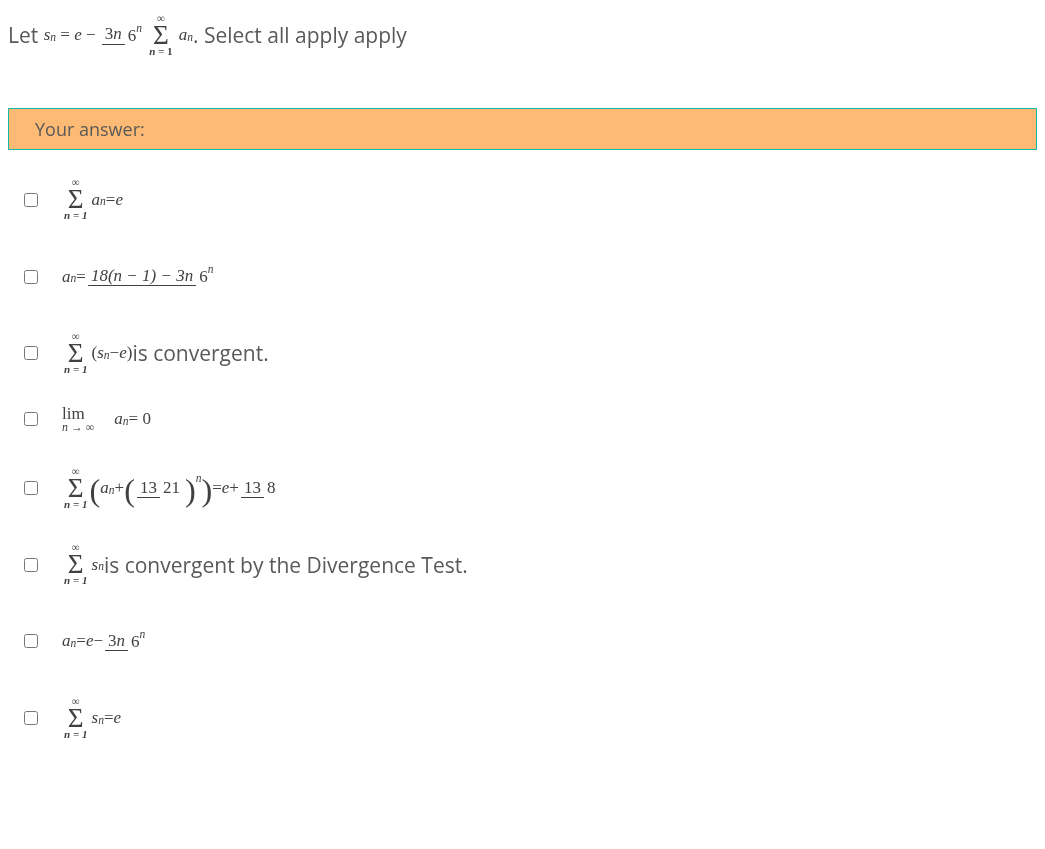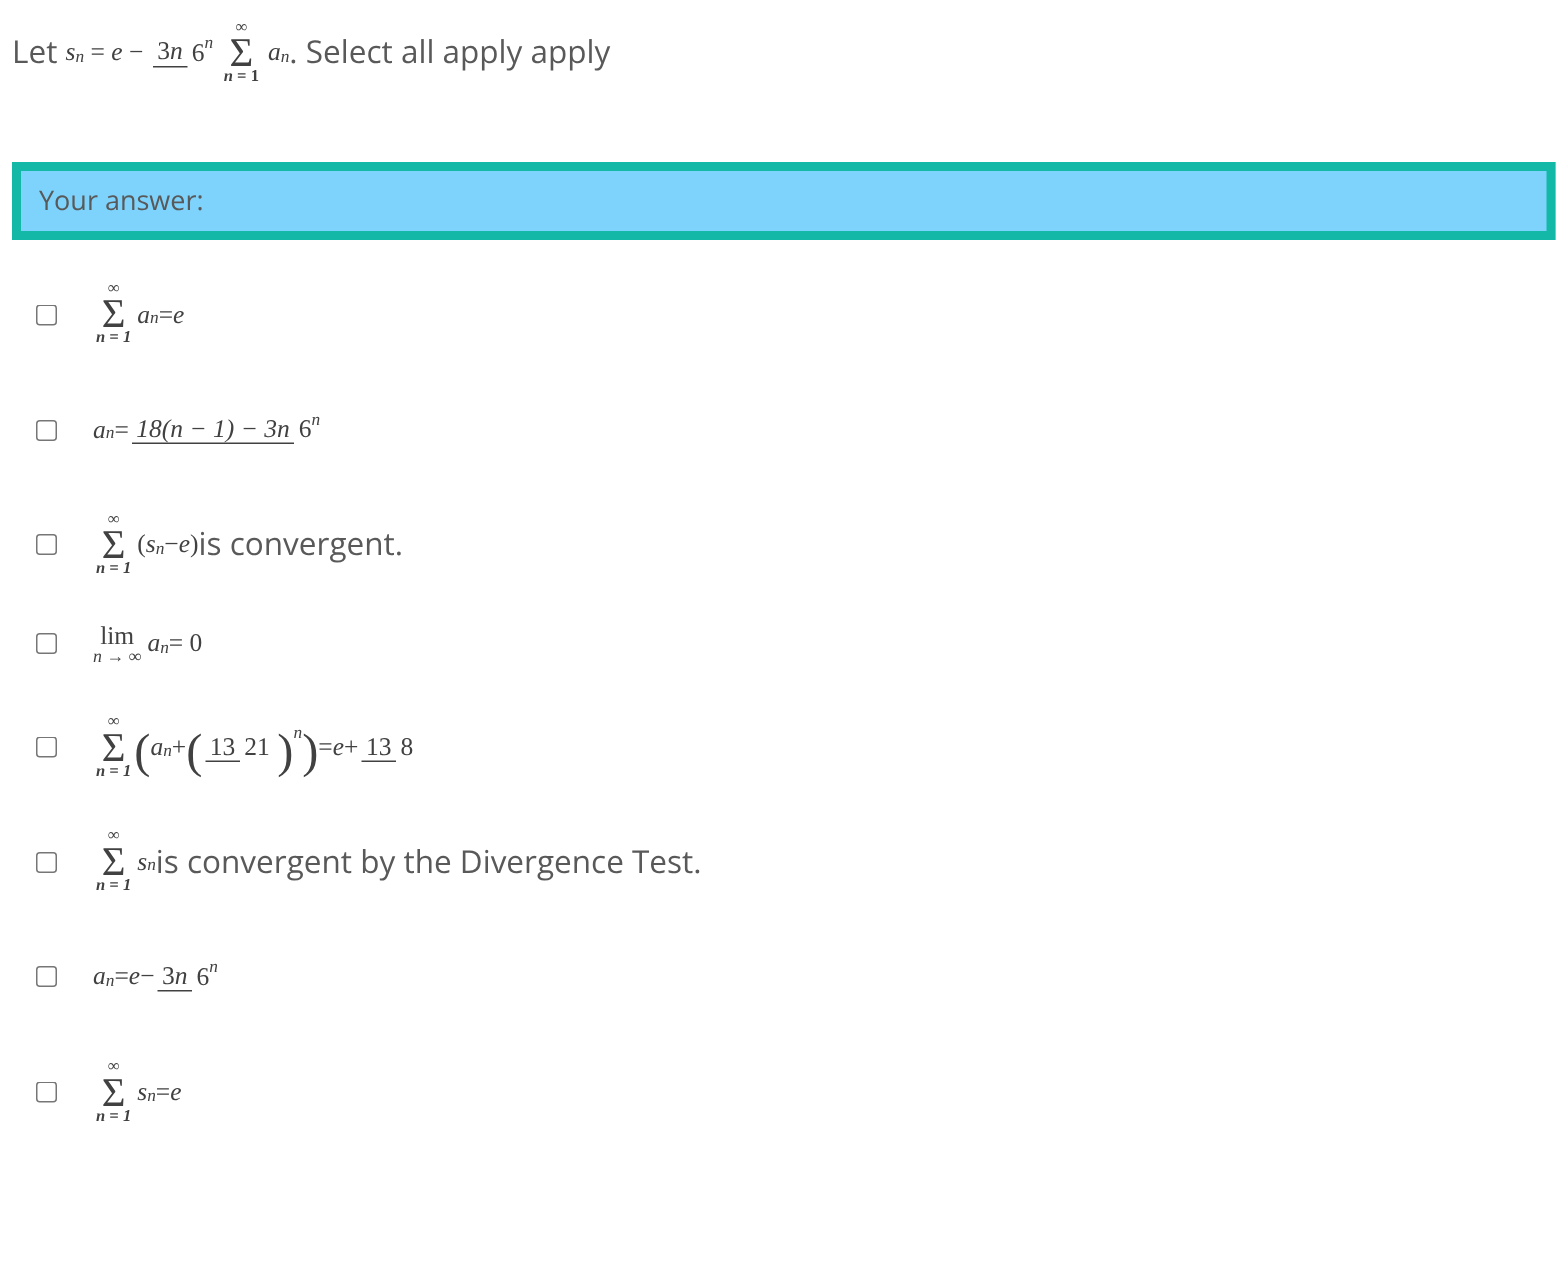--- a/index.html
+++ b/index.html
@@ -18,23 +18,23 @@
     font-size: 16px;
     color: #595959;
     display: flex;
     align-items: center;
     flex-wrap: wrap;
     gap: 0;
     margin-bottom: 48px;
   }
   .question-text span { white-space: pre; }
   .answer-header {
-    background: #7dd3fc;
-    border: 6px solid #14b8a6;
-    padding: 8px 12px;
+    background: #fdba74;
+    border: 1px solid #14b8a6;
+    padding: 8px 26px;
     font-size: 18px;
     color: #595959;
     margin-bottom: 28px;
   }
   .options {
     padding-left: 12px;
   }
   .option-row {
     display: flex;
     align-items: center;
@@ -73,23 +73,22 @@
     line-height: 0.9;
     margin: 0 2px;
     position: relative;
   }
   .bigop .top { font-size: 0.65em; }
   .bigop .sym { font-size: 1.6em; line-height: 0.85;}
   .bigop .bot { font-size: 0.65em; font-weight: bold; }
   .limop {
     display: inline-flex;
     flex-direction: column;
-    align-items: center;
     line-height: 1.0;
-    margin-right: 4px;
+    margin-right: 20px;
   }
   .limop .top { font-size: 1em; }
   .limop .bot { font-size: 0.7em; }
   .paren-lg {
     font-size: 1.9em;
     line-height: 0.8;
     position: relative;
     top: 3px;
   }
   .plain-text {

